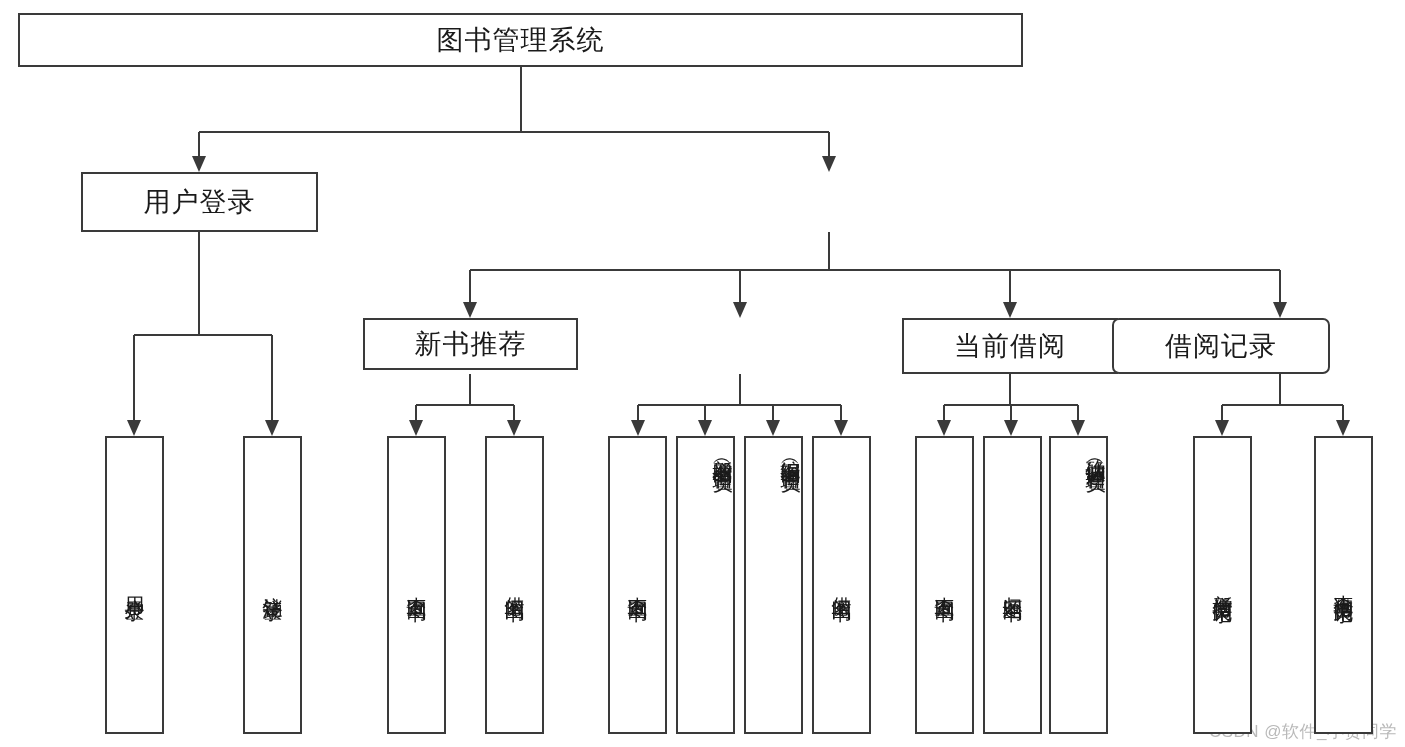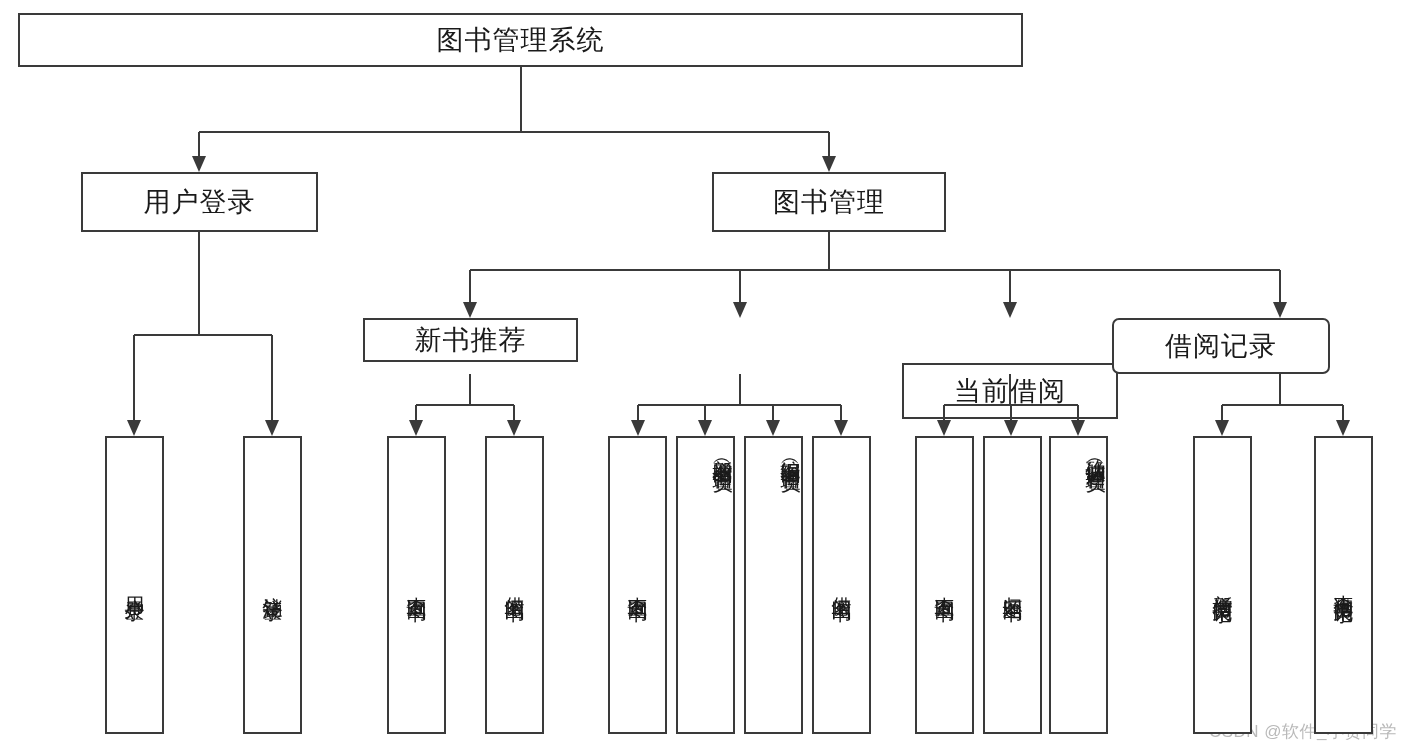--- a/index.html
+++ b/index.html
@@ -90,43 +90,40 @@
     </div>
     <div class="ln v" style="left: 520px; top: 67px; width: 2px; height: 65px;"></div>
     <div class="ln h" style="left: 199px; top: 131px; width: 630px; height: 2px;"></div>
     <div class="ln v" style="left: 198px; top: 132px; width: 2px; height: 27px;"></div>
     <div class="arrow" style="left: 192px; top: 156px;"></div>
     <div class="ln v" style="left: 828px; top: 132px; width: 2px; height: 27px;"></div>
     <div class="arrow" style="left: 822px; top: 156px;"></div>
     <div class="node h" style="left: 81px; top: 172px; width: 237px; height: 60px;">
       <span>用户登录</span>
     </div>
-    <div class="node h" style="left: 712px; top: 172px; width: 234px; height: 60px;">
-      <span>图书管理</span>
-    </div>
     <div class="ln v" style="left: 198px; top: 232px; width: 2px; height: 103px;"></div>
     <div class="ln h" style="left: 134px; top: 334px; width: 138px; height: 2px;"></div>
     <div class="ln v" style="left: 133px; top: 335px; width: 2px; height: 88px;"></div>
     <div class="arrow" style="left: 127px; top: 420px;"></div>
     <div class="ln v" style="left: 271px; top: 335px; width: 2px; height: 88px;"></div>
     <div class="arrow" style="left: 265px; top: 420px;"></div>
     <div class="ln v" style="left: 828px; top: 232px; width: 2px; height: 38px;"></div>
     <div class="ln h" style="left: 470px; top: 269px; width: 810px; height: 2px;"></div>
     <div class="ln v" style="left: 469px; top: 270px; width: 2px; height: 35px;"></div>
     <div class="arrow" style="left: 463px; top: 302px;"></div>
     <div class="ln v" style="left: 739px; top: 270px; width: 2px; height: 35px;"></div>
     <div class="arrow" style="left: 733px; top: 302px;"></div>
     <div class="ln v" style="left: 1009px; top: 270px; width: 2px; height: 35px;"></div>
     <div class="arrow" style="left: 1003px; top: 302px;"></div>
     <div class="ln v" style="left: 1279px; top: 270px; width: 2px; height: 35px;"></div>
     <div class="arrow" style="left: 1273px; top: 302px;"></div>
-    <div class="node h" style="left: 363px; top: 318px; width: 215px; height: 44px;">
+    <div class="node h" style="left: 363px; top: 318px; width: 215px; height: 52px;">
       <span>新书推荐</span>
     </div>
-    <div class="node h" style="left: 902px; top: 318px; width: 216px; height: 56px; margin-top: 45px;">
+    <div class="node h" style="left: 902px; top: 318px; width: 216px; height: 56px;">
       <span>当前借阅</span>
     </div>
     <div class="node h" style="left: 1112px; top: 318px; width: 218px; height: 56px; border-radius: 7px;">
       <span>借阅记录</span>
     </div>
     <div class="ln v" style="left: 469px; top: 374px; width: 2px; height: 31px;"></div>
     <div class="ln h" style="left: 416px; top: 404px; width: 98px; height: 2px;"></div>
     <div class="ln v" style="left: 415px; top: 405px; width: 2px; height: 18px;"></div>
     <div class="arrow" style="left: 409px; top: 420px;"></div>
     <div class="ln v" style="left: 513px; top: 405px; width: 2px; height: 18px;"></div>

